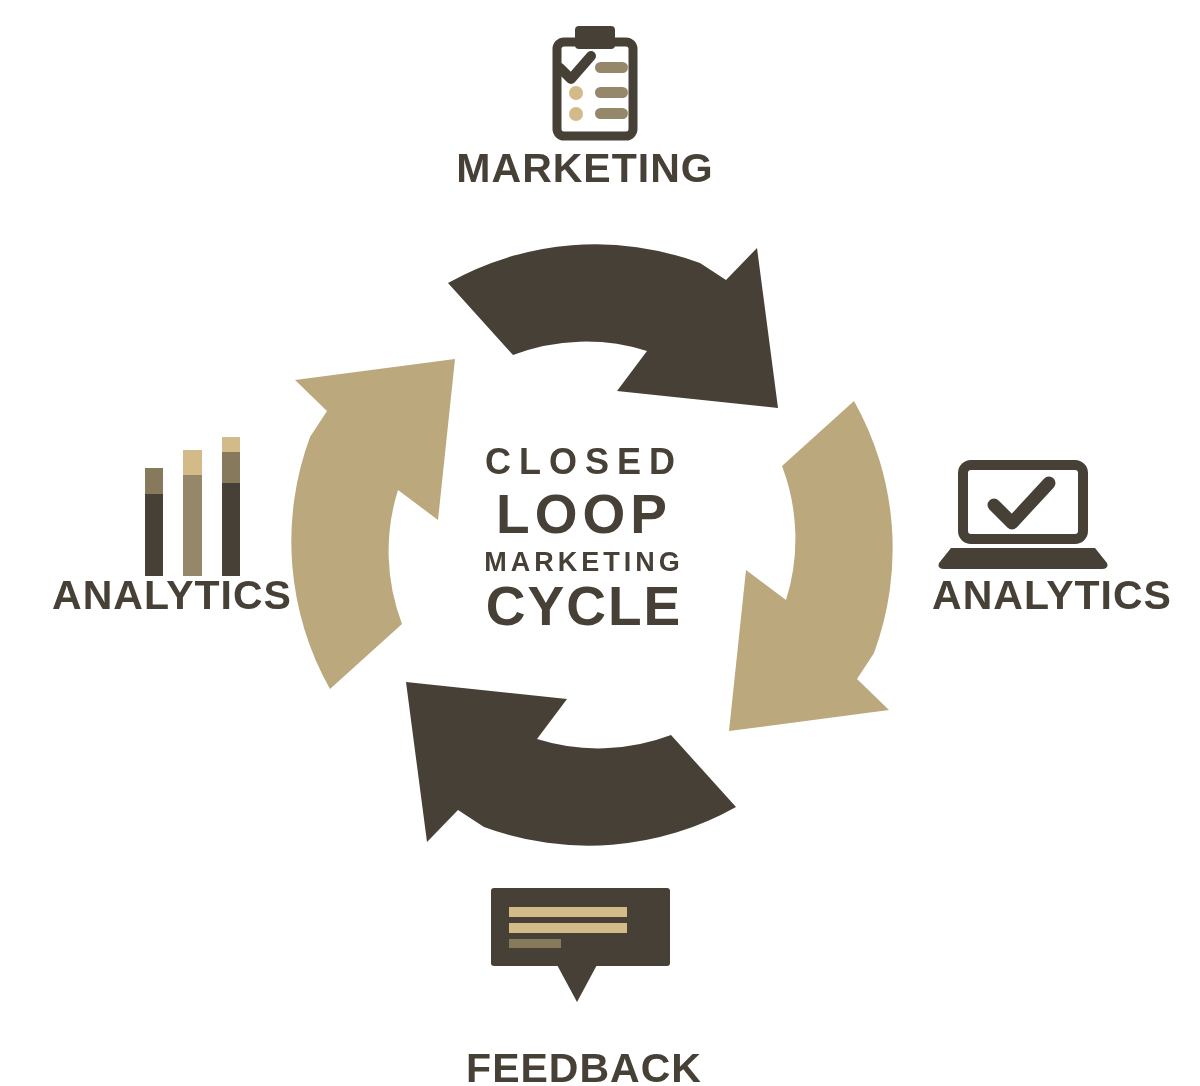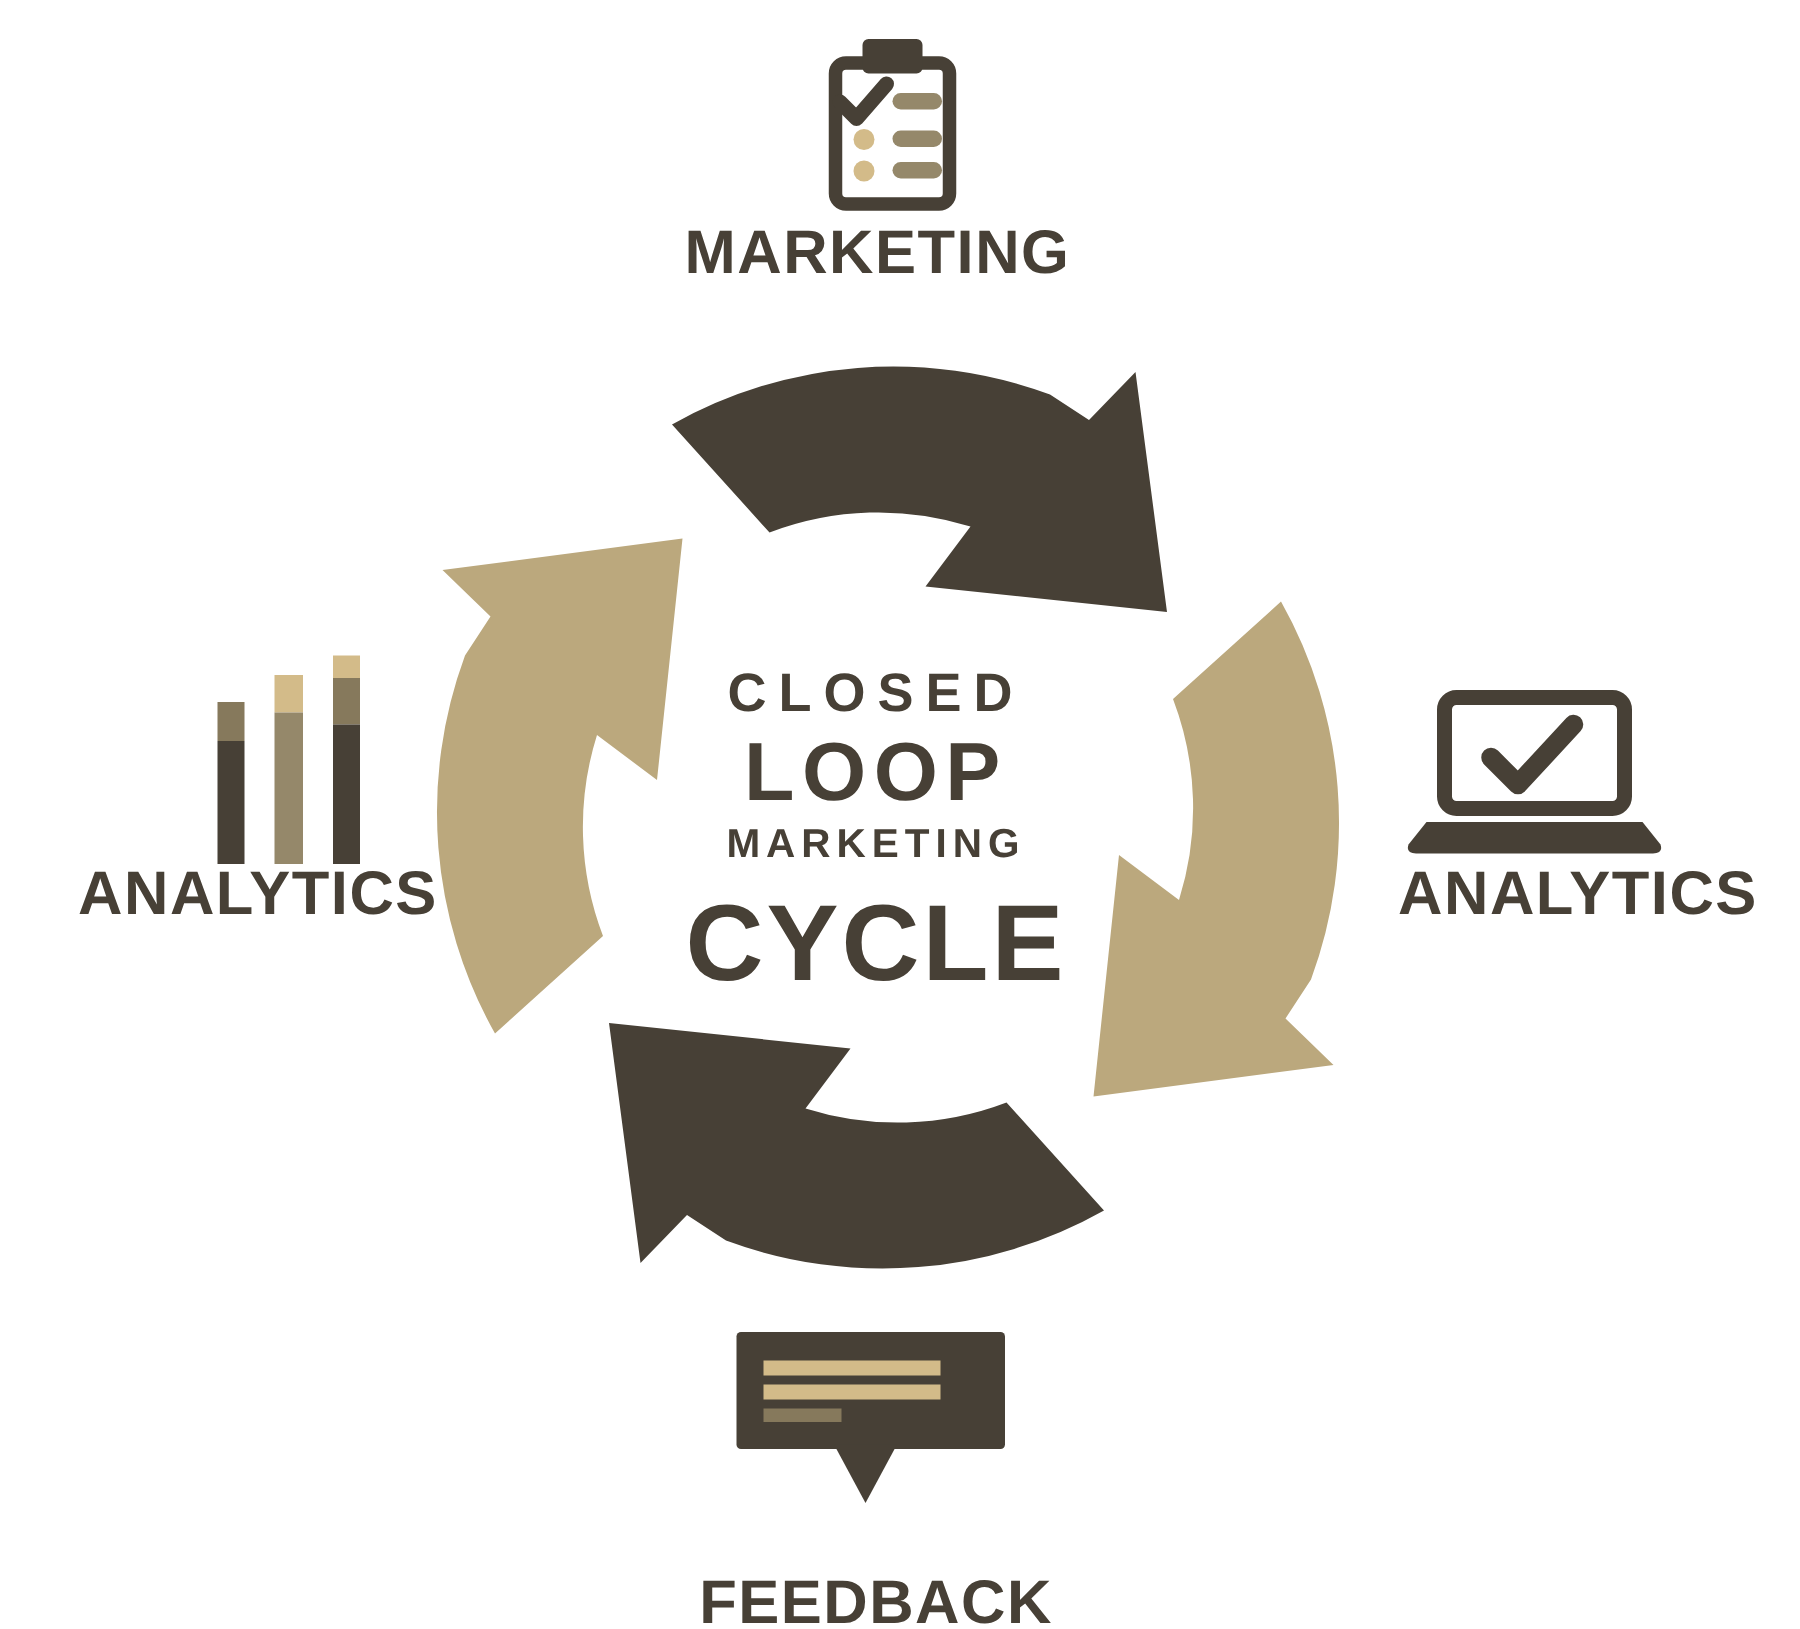--- a/index.html
+++ b/index.html
@@ -14,21 +14,21 @@
     color:var(--dark,#474036);font-weight:700;text-align:center;
     white-space:nowrap;line-height:1;
   }
   .label-main{font-size:41px;letter-spacing:1px;}
   .label-sub{font-size:30px;letter-spacing:1px;margin-top:4px;}
   .c-line{position:absolute;left:584px;transform:translateX(-50%);
     color:var(--dark,#474036);font-weight:700;white-space:nowrap;line-height:1;}
   .c1{top:444px;font-size:36px;letter-spacing:8px;}
   .c2{top:487px;font-size:55px;letter-spacing:5px;}
   .c3{top:549px;font-size:27px;letter-spacing:4px;}
-  .c4{top:593px;font-size:72px;letter-spacing:2px;}
+  .c4{top:579px;font-size:55px;letter-spacing:2px;}
 </style>
 </head>
 <body style="--dark: #474036;">
 
 <svg class="stage-svg" width="1200" height="1086" viewBox="0 0 1200 1086">
 
   <g>
     <path d="M 448 283 A 301 301 0 0 1 700 263 L 726 280 L 757 248 L 778 408 L 617 391 L 647 351 A 204 204 0 0 0 513 355 Z" fill="#474036"></path>
     <path transform="rotate(90 592 545)" d="M 448 283 A 301 301 0 0 1 700 263 L 726 280 L 757 248 L 778 408 L 617 391 L 647 351 A 204 204 0 0 0 513 355 Z" fill="#bba87d"></path>
     <path transform="rotate(180 592 545)" d="M 448 283 A 301 301 0 0 1 700 263 L 726 280 L 757 248 L 778 408 L 617 391 L 647 351 A 204 204 0 0 0 513 355 Z" fill="#474036"></path>

